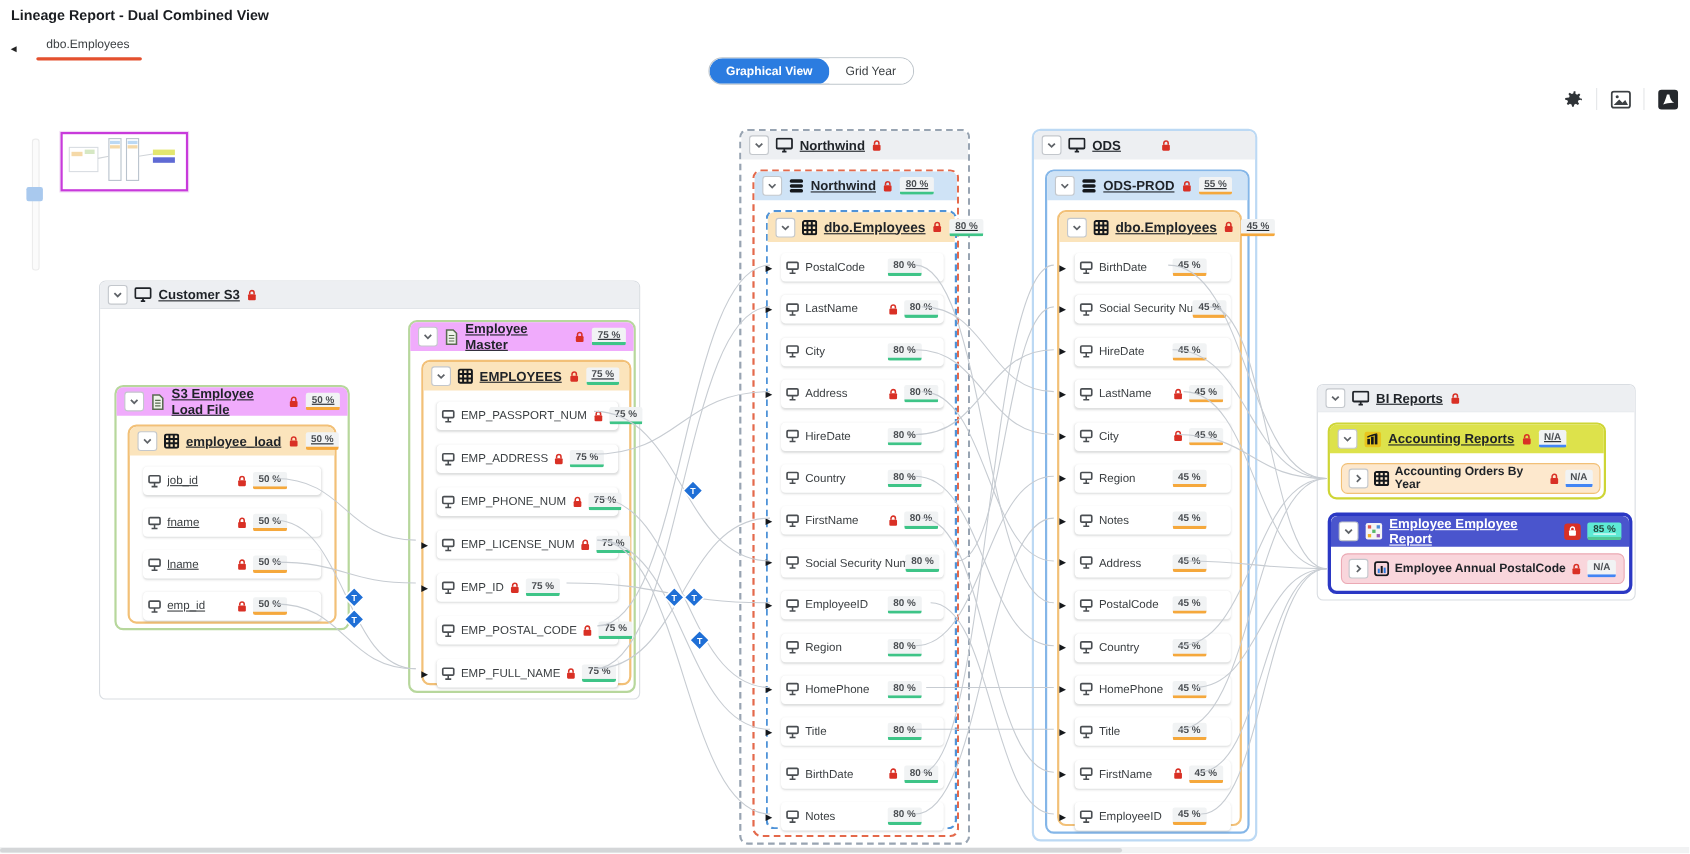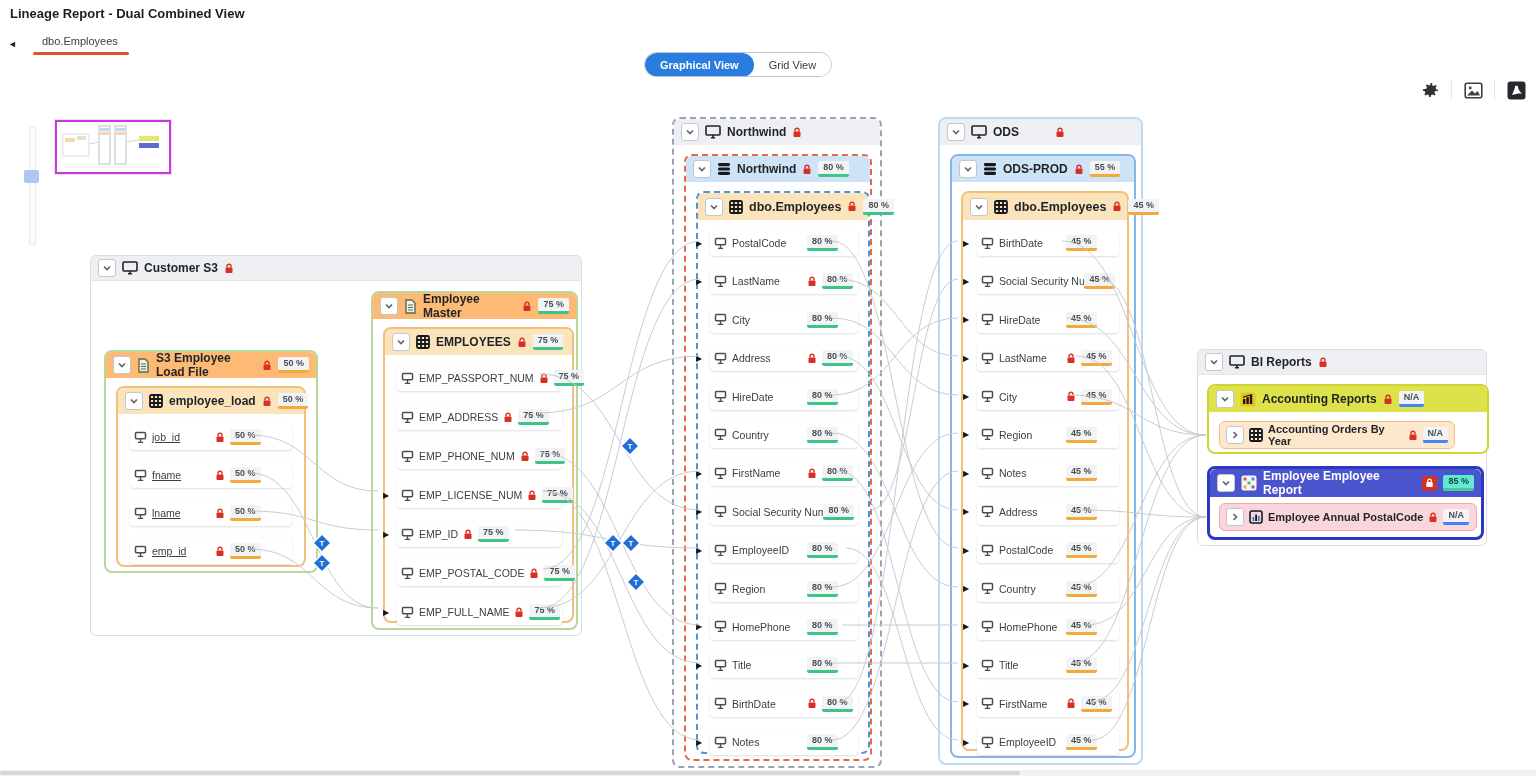--- a/index.html
+++ b/index.html
@@ -20,25 +20,25 @@
   .iconbtn{width:24px;height:24px;display:flex;align-items:center;justify-content:center;cursor:pointer;}
 
   
   .minimap{position:absolute;left:55px;top:120px;width:112px;height:50px;border:2px solid #c83adb;background:#fff;box-shadow:0 0 0 1px #f2d9f5;}
   .vslider{position:absolute;left:29px;top:126px;width:5px;height:118px;background:#fbfbfb;border:1px solid #ececec;border-radius:3px;}
   .vslider-handle{position:absolute;left:24px;top:170px;width:15px;height:13px;background:#a9c9ee;border-radius:2px;cursor:grab;}
 
   
   .panel,.group{position:absolute;background:#fff;box-sizing:border-box;}
   .panel{border:1px solid #d9dde2;border-radius:6px;}
-  .hdr{display:flex;align-items:center;gap:6px;padding:0 7px;font-size:12px;font-weight:bold;color:#1f2328;box-sizing:border-box;}
+  .hdr{display:flex;align-items:center;gap:6px;padding:0 7px;font-size:12px;font-weight:bold;color:#1f2328;box-sizing:border-box;text-decoration:underline;}
   .panel>.hdr{height:25px;background:#edeff2;border-radius:5px 5px 0 0;border-bottom:1px solid #e2e5e9;}
   .group{border-radius:8px;}
   .group>.hdr{height:26px;border-radius:6px 6px 0 0;}
-  .g-green{border:2px solid #b7d79c;}  .g-green>.hdr{background:#fdba74;}
+  .g-green{border:2px solid #b7d79c;}  .g-green>.hdr{background:#f0abfc;}
   .g-orange{border:2px solid #f2c077;} .g-orange>.hdr{background:#fbe4bc;}
   .g-dashgray{border:2px dashed #98a4b2;border-radius:8px;} .g-dashgray>.hdr{background:#edeff2;}
   .g-dashred{border:2px dashed #e4694b;} .g-dashred>.hdr{background:#cfe3f6;}
   .g-dashblue{border:2px dashed #4f93d8;} .g-dashblue>.hdr{background:#fbe4bc;}
   .g-lblue{border:2px solid #bcd9f4;} .g-lblue>.hdr{background:#edeff2;}
   .g-blue{border:2px solid #84b6e8;} .g-blue>.hdr{background:#cfe3f6;}
   .g-yellow{border:2px solid #ced535;} .g-yellow>.hdr{background:#dde24b;}
   .g-indigo{border:3px solid #2b38c4;} .g-indigo>.hdr{background:#4a55cd;color:#fff;height:28px;}
 
   .chev{width:16px;height:16px;min-width:16px;border:1px solid #c3c7cc;border-radius:3px;background:#fff;display:flex;align-items:center;justify-content:center;cursor:pointer;}
@@ -73,41 +73,41 @@
   #g-empload{left:116px;top:386px;width:190px;height:181px;}
   #g-empmaster{left:371px;top:291px;width:207px;height:339px;}
   #g-employees{left:383px;top:327px;width:191px;height:296px;}
   #p-northwind{left:672px;top:117px;width:210px;height:651px;background:#fff;}
   #g-nwdb{left:684px;top:154px;width:188px;height:607px;}
   #g-nwtable{left:696px;top:191px;width:174px;height:563px;}
   #p-ods{left:938px;top:117px;width:205px;height:648px;}
   #g-odsdb{left:950px;top:154px;width:186px;height:604px;}
   #g-odstable{left:961px;top:191px;width:168px;height:560px;}
   #p-bi{left:1197px;top:349px;width:290px;height:197px;}
-  #g-acct{left:1207px;top:384px;width:282px;height:70px;}
+  #g-acct{left:1207px;top:384px;width:253px;height:70px;}
   #g-appraisal{left:1207px;top:466px;width:277px;height:74px;}
 
   #edges{position:absolute;left:0;top:0;width:1536px;height:776px;pointer-events:none;z-index:6;}
   .panel,.group,.bi-row{z-index:2;}
   .hscroll{position:absolute;left:0;bottom:0;width:1536px;height:6px;background:#f1f2f3;}
   .hscroll .thumb{position:absolute;left:0;top:1px;width:1020px;height:4px;background:#d4d6d8;border-radius:2px;cursor:grab;}
 </style>
 </head>
 <body>
 
 <div id="canvas">
 
   <div class="page-title">Lineage Report - Dual Combined View</div>
   <div class="back-arrow">◄</div>
   <div class="tab">dbo.Employees</div>
   <div class="tab-underline"></div>
 
   <div class="toggle">
     <div class="seg sel">Graphical View</div>
-    <div class="seg unsel">Grid View</div>
+    <div class="seg unsel">Grid Year</div>
   </div>
 
 
   <div class="topicons">
     <div class="iconbtn">
       <svg width="19" height="19" viewBox="0 0 20 20">
           <path fill="#2f3337" d="M10 6.5A3.5 3.5 0 1 0 10 13.5 3.5 3.5 0 0 0 10 6.5zm0 5.5A2 2 0 1 1 10 8a2 2 0 0 1 0 4zm8-1.2v-1.6l-2.1-.5a6 6 0 0 0-.6-1.5l1.2-1.9-1.2-1.2-1.9 1.2a6 6 0 0 0-1.5-.6L11.8 2h-1.6l-.5 2.1a6 6 0 0 0-1.5.6L6.3 3.5 5.1 4.7l1.2 1.9a6 6 0 0 0-.6 1.5L2 8.6v1.6l2.1.5c.1.5.3 1 .6 1.5l-1.2 1.9 1.2 1.2 1.9-1.2c.5.3 1 .5 1.5.6l.5 2.1h1.6l.5-2.1c.5-.1 1-.3 1.5-.6l1.9 1.2 1.2-1.2-1.2-1.9c.3-.5.5-1 .6-1.5l2.1-.5z"></path>
         </svg>
     </div>
     <div class="sep"></div>

